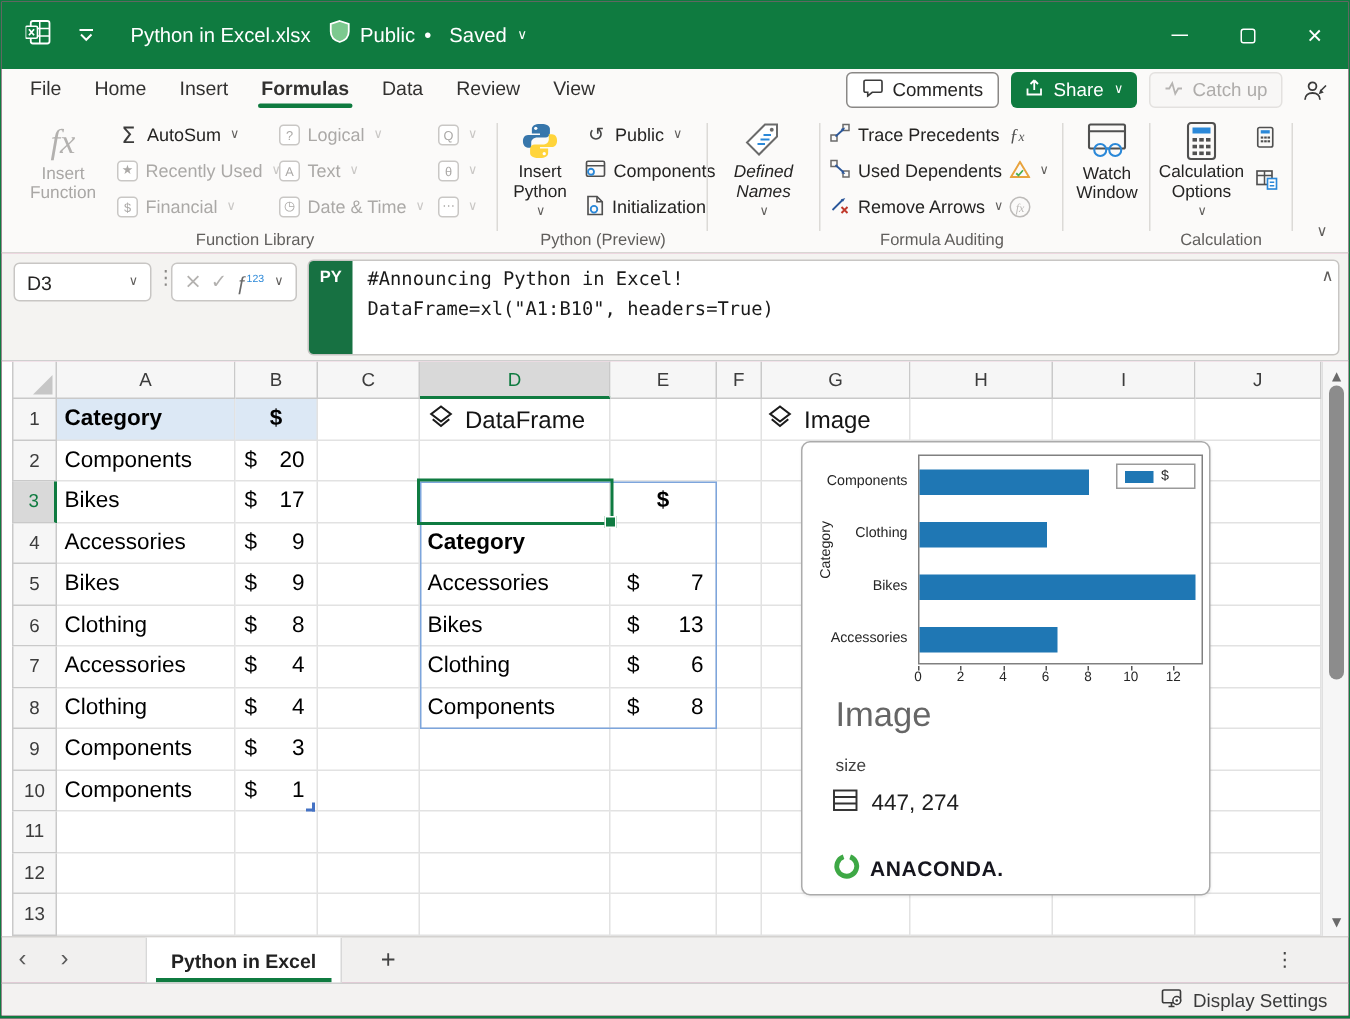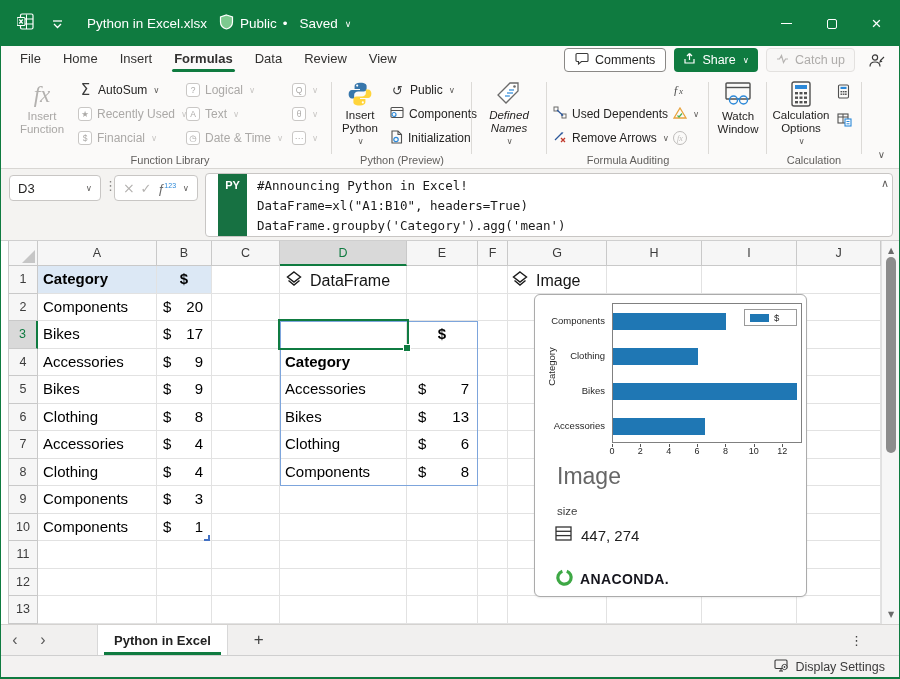--- a/index.html
+++ b/index.html
@@ -60,21 +60,21 @@
   
   .fxbar{position:absolute;left:0;top:168px;right:0;height:72px;background:#F4F3F1;border-bottom:1px solid #CFCFCF;}
   .namebox{position:absolute;left:8px;top:6px;width:92px;height:26px;background:#fff;border:1px solid #C8C6C4;border-radius:4px;display:flex;align-items:center;padding:0 8px;font-size:13px;cursor:pointer;}
   .namebox span:first-child{flex:1;}
   .fxdots{position:absolute;left:103px;top:9px;font-size:13px;color:#8A8886;}
   .fxbtns{position:absolute;left:113px;top:6px;width:84px;height:26px;background:#fff;border:1px solid #C8C6C4;border-radius:4px;display:flex;align-items:center;justify-content:space-around;padding:0 5px;}
   .fxX{color:#B3B1AF;font-size:14px;cursor:pointer;}
   .fxok{color:#B3B1AF;font-size:13px;cursor:pointer;}
   .f123{color:#6a6a6a;font-size:13px;font-style:italic;cursor:pointer;}
   .f123 sup{font-size:7px;font-style:normal;color:#2B88D8;}
-  .fxfield{position:absolute;left:204px;top:4px;width:688px;height:64px;background:#fff;border:1px solid #C8C6C4;border-radius:4px;overflow:hidden;display:flex;cursor:text;padding-left:12px;}
+  .fxfield{position:absolute;left:204px;top:4px;width:688px;height:64px;background:#fff;border:1px solid #C8C6C4;border-radius:4px;overflow:hidden;display:flex;cursor:text;}
   .pybadge{width:29px;background:#177142;color:#fff;font-size:11px;font-weight:700;text-align:center;padding-top:5px;flex:0 0 auto;}
   .code{padding:2px 0 0 10px;font-family:"DejaVu Sans Mono",monospace;font-size:12.5px;line-height:20px;color:#1a1a1a;white-space:pre;}
   .fxcollapse{position:absolute;right:10px;top:8px;font-size:11px;color:#605E5C;cursor:pointer;}
 
   
   .gridwrap{position:absolute;left:0;top:240px;width:898px;height:383px;background:#fff;overflow:hidden;}
   .grid{position:absolute;left:7px;top:0;}
   .g-hrow{display:flex;height:25px;}
   .g-corner{width:30px;height:25px;background:#F6F6F6;border:1px solid #C9C9C9;border-top:none;position:relative;}
   .g-corner::after{content:"";position:absolute;right:2px;bottom:2px;border-left:13px solid transparent;border-bottom:13px solid #C6C6C6;}
@@ -347,20 +347,31 @@
               <line x1="9" y1="15" x2="14" y2="15" stroke="#2B88D8" stroke-width="1.2"></line>
             </svg>
         </span>
         <span>Defined Names</span>
         <span class="crt dj">∨</span>
       </div>
     </div>
     <div class="rdiv" style="left:545px;"></div>
 
     <div class="rgroup" style="left:547px;width:160px;">
+      <div class="rrow r1" style="left:2px;">
+        <div class="ritem">
+          <span><svg width="14" height="13" viewBox="0 0 14 13">
+                <rect x="1" y="8" width="4" height="4" fill="none" stroke="#6a6a6a" stroke-width="1"></rect>
+                <rect x="9" y="1" width="4" height="4" fill="none" stroke="#6a6a6a" stroke-width="1"></rect>
+                <line x1="4" y1="9" x2="9.5" y2="4" stroke="#2B579A" stroke-width="1.2"></line>
+                <path d="M10.5 3 L9 5.5 L7.5 4 Z" fill="#2B579A"></path>
+              </svg></span>
+          <span>Trace Precedents</span>
+        </div>
+      </div>
       <div class="rrow r2" style="left:2px;">
         <div class="ritem">
           <span><svg width="14" height="13" viewBox="0 0 14 13">
                 <rect x="1" y="1" width="4" height="4" fill="none" stroke="#6a6a6a" stroke-width="1"></rect>
                 <rect x="9" y="8" width="4" height="4" fill="none" stroke="#6a6a6a" stroke-width="1"></rect>
                 <line x1="4" y1="4" x2="9.5" y2="9" stroke="#2B579A" stroke-width="1.2"></line>
                 <path d="M10.5 10 L7.8 9.5 L9 7.8 Z" fill="#2B579A"></path>
               </svg></span>
           <span>Used Dependents</span>
         </div>
@@ -479,21 +490,21 @@
     </div>
     <span class="fxdots dj">⋮</span>
     <div class="fxbtns">
       <span class="fxX dj">×</span>
       <span class="fxok dj">✓</span>
       <span class="f123"><span>ƒ</span><sup>123</sup></span>
       <span class="crt dj">∨</span>
     </div>
     <div class="fxfield">
       <div class="pybadge">PY</div>
-      <div class="code"><div>#Announcing Python in Excel!</div><div>DataFrame=xl("A1:B10", headers=True)</div><div>DataFrame.groupby('Category').agg('mean')</div></div>
+      <div class="code"><div>#Announcing Python in Excel!</div><div>DataFrame=xl("A1:B10", headers=True)</div></div>
     </div>
     <span class="fxcollapse dj">∧</span>
   </div>
 
   <div class="gridwrap">
     <div class="grid">
         <div class="g-hrow">
           <div class="g-corner"></div>
           <div class="g-ch" style="width: 119px;">A</div>
           <div class="g-ch" style="width: 55px;">B</div>

